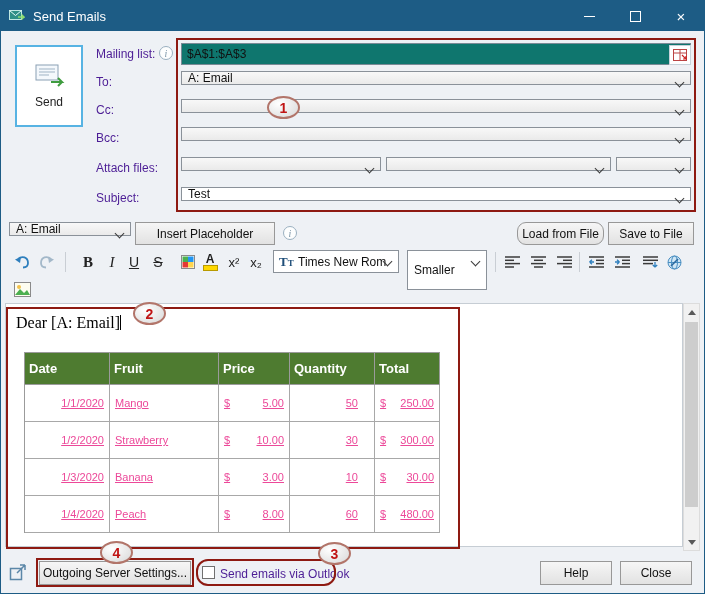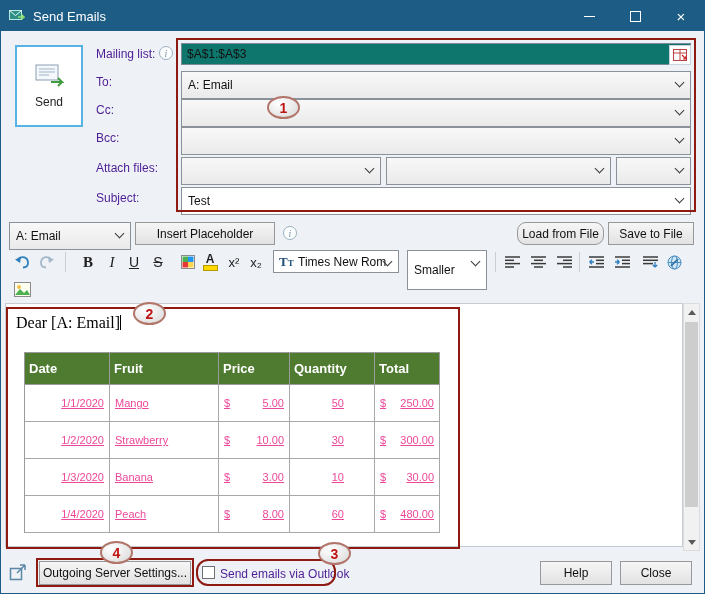--- a/index.html
+++ b/index.html
@@ -6,21 +6,21 @@
   .window{position:relative;width:705px;height:594px;background:#eef1f5;border:1px solid #1d5c85;box-sizing:border-box;overflow:hidden;}
   
   .titlebar{position:absolute;left:0;top:0;right:0;height:30px;background:#1d5c85;color:#fff;display:flex;align-items:center;}
   .title-text{font-size:13px;margin-left:8px;}
   .win-btn{position:absolute;top:0;width:46px;height:30px;display:flex;align-items:center;justify-content:center;color:#fff;}
   .min-glyph{width:11px;height:1px;background:#fff;}
   .max-glyph{width:9px;height:9px;border:1px solid #fff;}
   .close-glyph{font-size:15px;line-height:1;}
   
   .lbl{position:absolute;font-size:12px;color:#4c1d95;white-space:nowrap;}
-  .combo{position:absolute;height:28px;box-sizing:border-box;background:linear-gradient(#f8f8f8,#eaeaea);border:1px solid #8a9199;font-size:12px;color:#111;display:flex;align-items:center;padding:0 20px 0 6px;white-space:nowrap;}
+  .combo{position:absolute;height:14px;box-sizing:border-box;background:linear-gradient(#f8f8f8,#eaeaea);border:1px solid #8a9199;font-size:12px;color:#111;display:flex;align-items:center;padding:0 20px 0 6px;white-space:nowrap;}
   .chev{position:absolute;right:7px;top:7px;width:6px;height:6px;border-right:1.5px solid #3a3a3a;border-bottom:1.5px solid #3a3a3a;transform:rotate(45deg);}
   .btn{position:absolute;box-sizing:border-box;background:linear-gradient(#f6f6f6,#e2e2e2);border:1px solid #989898;font-size:12px;color:#111;display:flex;align-items:center;justify-content:center;white-space:nowrap;}
   .tool{position:absolute;width:22px;height:22px;display:flex;align-items:center;justify-content:center;font-size:13px;color:#222;}
   .sep{position:absolute;width:1px;height:20px;background:#c9ced4;}
   .info{position:absolute;width:14px;height:14px;box-sizing:border-box;border-radius:50%;border:1px solid #9ab0c0;color:#7d96a8;font-size:10px;font-family:"Liberation Serif",serif;font-style:italic;display:flex;align-items:center;justify-content:center;background:#fdfefe;}
   
   .ann-rect{position:absolute;border:2px solid #8e1a12;box-sizing:border-box;pointer-events:none;z-index:40;}
   .ann-circle{position:absolute;width:33px;height:23px;border:2px solid #b2756a;border-radius:50%;background:radial-gradient(ellipse at 35% 30%,#ffffff,#d8d8d8);color:#c01414;font-weight:bold;font-size:14px;display:flex;align-items:center;justify-content:center;box-sizing:border-box;z-index:50;}
   
   .send-btn{position:absolute;left:14px;top:44px;width:68px;height:82px;background:#fff;border:2px solid #57b3e3;box-sizing:border-box;display:flex;flex-direction:column;align-items:center;justify-content:center;gap:6px;font-size:12px;color:#222;}
@@ -29,21 +29,21 @@
   .range-btn{position:absolute;width:20px;height:18px;background:#fff;display:flex;align-items:center;justify-content:center;border:1px solid #c7d2da;}
   
   .editor{position:absolute;left:4px;top:302px;width:678px;height:244px;background:#fff;border:1px solid #c6cdd4;box-sizing:border-box;}
   .greeting{position:absolute;left:10px;top:10px;font-family:"Liberation Serif",serif;font-size:16px;color:#000;}
   .caret{display:inline-block;width:1px;height:15px;background:#000;vertical-align:-2px;}
   .etable{position:absolute;left:18px;top:48px;display:grid;grid-template-columns:85px 109px 71px 85px 65px;border-left:1px solid #9b9b9b;border-top:1px solid #9b9b9b;}
   .th{height:32px;background:#4e7b30;color:#fff;font-size:13px;font-weight:bold;display:flex;align-items:center;padding-left:4px;border-right:1px solid #9b9b9b;border-bottom:1px solid #9b9b9b;box-sizing:border-box;}
   .td{height:37px;background:#fff;font-size:11px;color:#ec4899;display:flex;align-items:center;border-right:1px solid #a8a8a8;border-bottom:1px solid #a8a8a8;box-sizing:border-box;padding:0 5px;text-decoration:underline;}
   .td.right{justify-content:flex-end;}
   .td.money{justify-content:space-between;}
-  .td.qty{justify-content:flex-end;padding-right:30px;}
+  .td.qty{justify-content:flex-end;padding-right:16px;}
   
   .scrollbar{position:absolute;left:682px;top:302px;width:17px;height:248px;background:#f1f1f1;border:1px solid #dcdcdc;box-sizing:border-box;}
   .sb-btn{position:absolute;left:0;width:15px;height:16px;display:flex;align-items:center;justify-content:center;}
   .tri-up{width:0;height:0;border-left:4px solid transparent;border-right:4px solid transparent;border-bottom:5px solid #5a5a5a;}
   .tri-down{width:0;height:0;border-left:4px solid transparent;border-right:4px solid transparent;border-top:5px solid #5a5a5a;}
   .sb-thumb{position:absolute;left:1px;top:18px;width:13px;height:185px;background:#cdcdcd;}
   
   .checkbox{position:absolute;width:13px;height:13px;background:#fff;border:1px solid #707070;box-sizing:border-box;}
 </style>
 </head>

